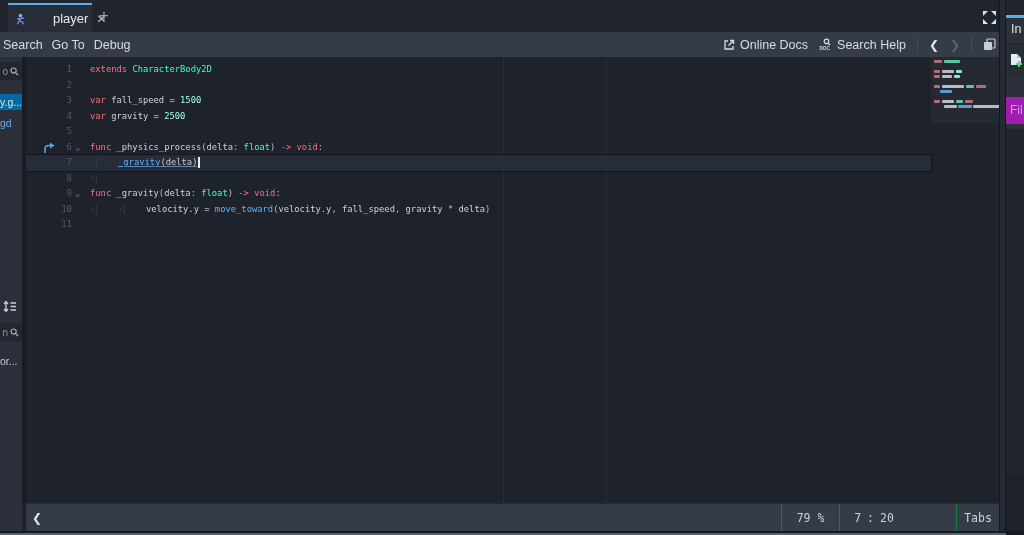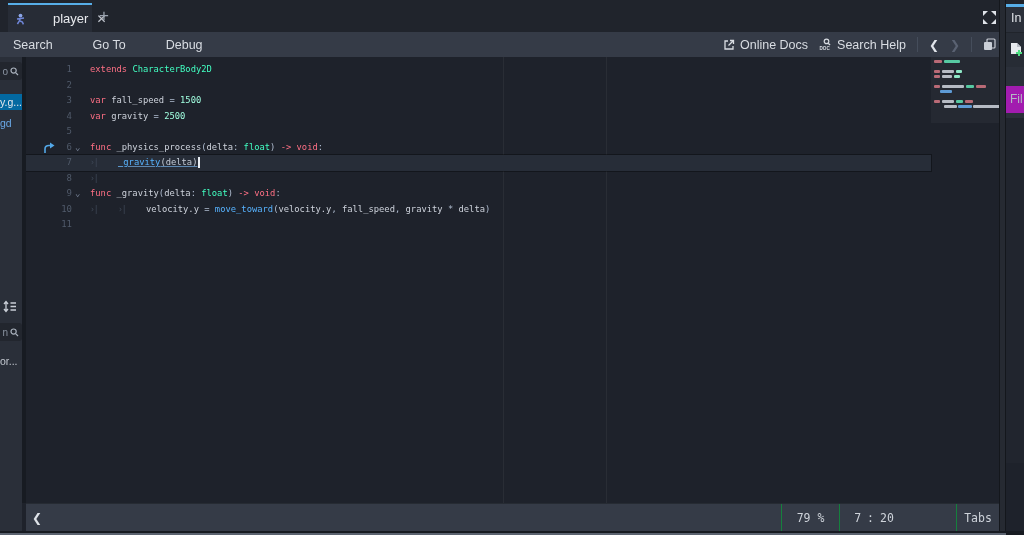--- a/index.html
+++ b/index.html
@@ -12,21 +12,21 @@
        border-top:2px solid var(--accent,#57aee8);box-sizing:border-box;
        display:flex;align-items:center;gap:6px;padding:0 7px;}
   .tab-label{font-size:13px;color:#e8eaee;padding-left:21px;}
   .tab-close{font-size:12px;color:#c3c8d0;margin-left:2px;cursor:default;}
   .newtab{position:absolute;left:94px;top:5px;width:20px;height:22px;color:#9aa3af;
           font-size:17px;display:flex;align-items:center;justify-content:center;}
   .fsbtn{position:absolute;left:980px;top:8px;width:18px;height:18px;display:flex;align-items:center;justify-content:center;}
   
   #menubar{position:absolute;left:0;top:32px;width:1006px;height:25px;background:#353b47;
            display:flex;align-items:center;}
-  #menu-left{display:flex;gap:40px;padding-left:13px;text-align:center;}
+  #menu-left{display:flex;gap:9px;padding-left:3px;text-align:center;}
   .menu-item{font-size:12.5px;color:#d9dde3;}
   #menu-right{margin-left:auto;display:flex;align-items:center;gap:11px;padding-right:10px;}
   .mbtn{display:flex;align-items:center;gap:5px;font-size:12.5px;color:#d9dde3;}
   .vsep{width:1px;height:15px;background:#454d5b;}
   .nav-b{font-size:12px;color:#e2e6ec;} .nav-f{font-size:12px;color:#5a6272;}
   
   #strip{position:absolute;left:0;top:57px;width:22px;height:474px;background:#2a2f39;overflow:hidden;}
   #strip-border{position:absolute;left:22px;top:57px;width:4px;height:446px;background:#171b22;}
   .sbox{position:absolute;left:0;width:22px;height:18px;background:#22262e;border-radius:0 3px 3px 0;
         display:flex;align-items:center;justify-content:flex-end;padding-right:3px;box-sizing:border-box;
@@ -55,21 +55,21 @@
   .tk-txt-ul{color:#c2c9d4;text-decoration:underline;text-decoration-color:#5d87b0;}
   .caret{display:inline-block;width:1.5px;height:11px;background:#e9edf3;vertical-align:middle;margin-left:1px;}
   
   #minimap{position:absolute;left:905px;top:0;width:69px;height:446px;}
   #mm-viewport{position:absolute;left:0;top:0;width:69px;height:66px;background:rgba(255,255,255,0.035);}
   .mbar{position:absolute;height:2.5px;border-radius:1px;}
   
   #vscroll{position:absolute;left:999px;top:0;width:7px;height:535px;background:#262a32;
            border-left:1px solid #14171c;border-right:1px solid #14171c;box-sizing:border-box;}
   
-  #dock{position:absolute;left:1006px;top:4px;width:18px;height:459px;background:#2b303a;overflow:hidden;}
+  #dock{position:absolute;left:1006px;top:15px;width:18px;height:459px;background:#2b303a;overflow:hidden;}
   #dock-accent{position:absolute;left:0;top:0;width:18px;height:2.5px;background:var(--accent,#57aee8);}
   #dock-tab{position:absolute;left:5px;top:7px;font-size:12.5px;color:#dfe2e7;white-space:nowrap;}
   #dock-tb{position:absolute;left:0;top:28px;width:18px;height:34px;background:#272c35;border-top:1px solid #20242b;}
   #dock-filter{position:absolute;left:0;top:82px;width:18px;height:27px;background:#a21caf;
                font-size:12px;color:#b3b9c4;line-height:27px;padding-left:4px;box-sizing:border-box;white-space:nowrap;}
   #dock-content{position:absolute;left:0;top:114px;width:18px;height:407px;background:#21252e;}
   
   #statusbar{position:absolute;left:26px;top:503px;width:973px;height:28px;background:#353b47;
              display:flex;align-items:center;border-top:1px solid #262b33;box-sizing:border-box;}
   .toggle{margin-left:6px;font-size:12px;color:#dfe3e9;}

